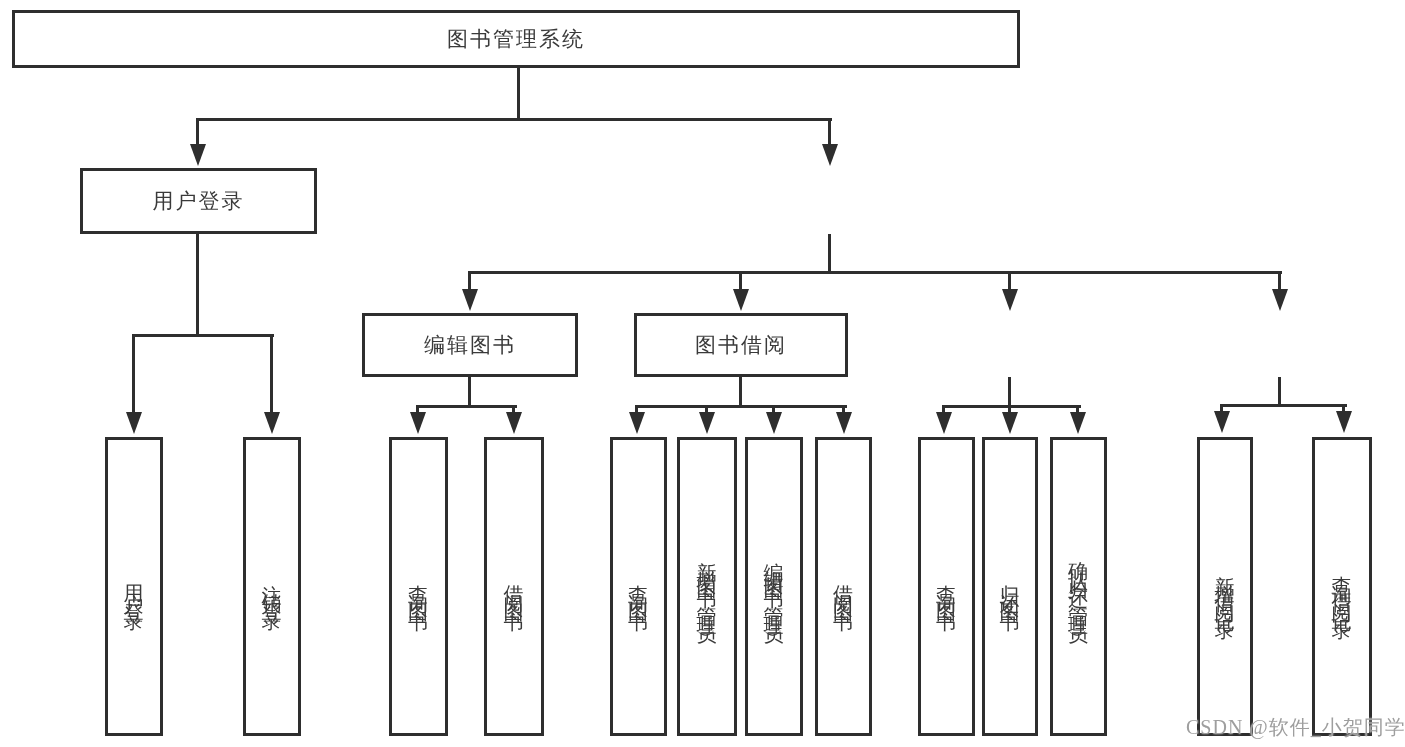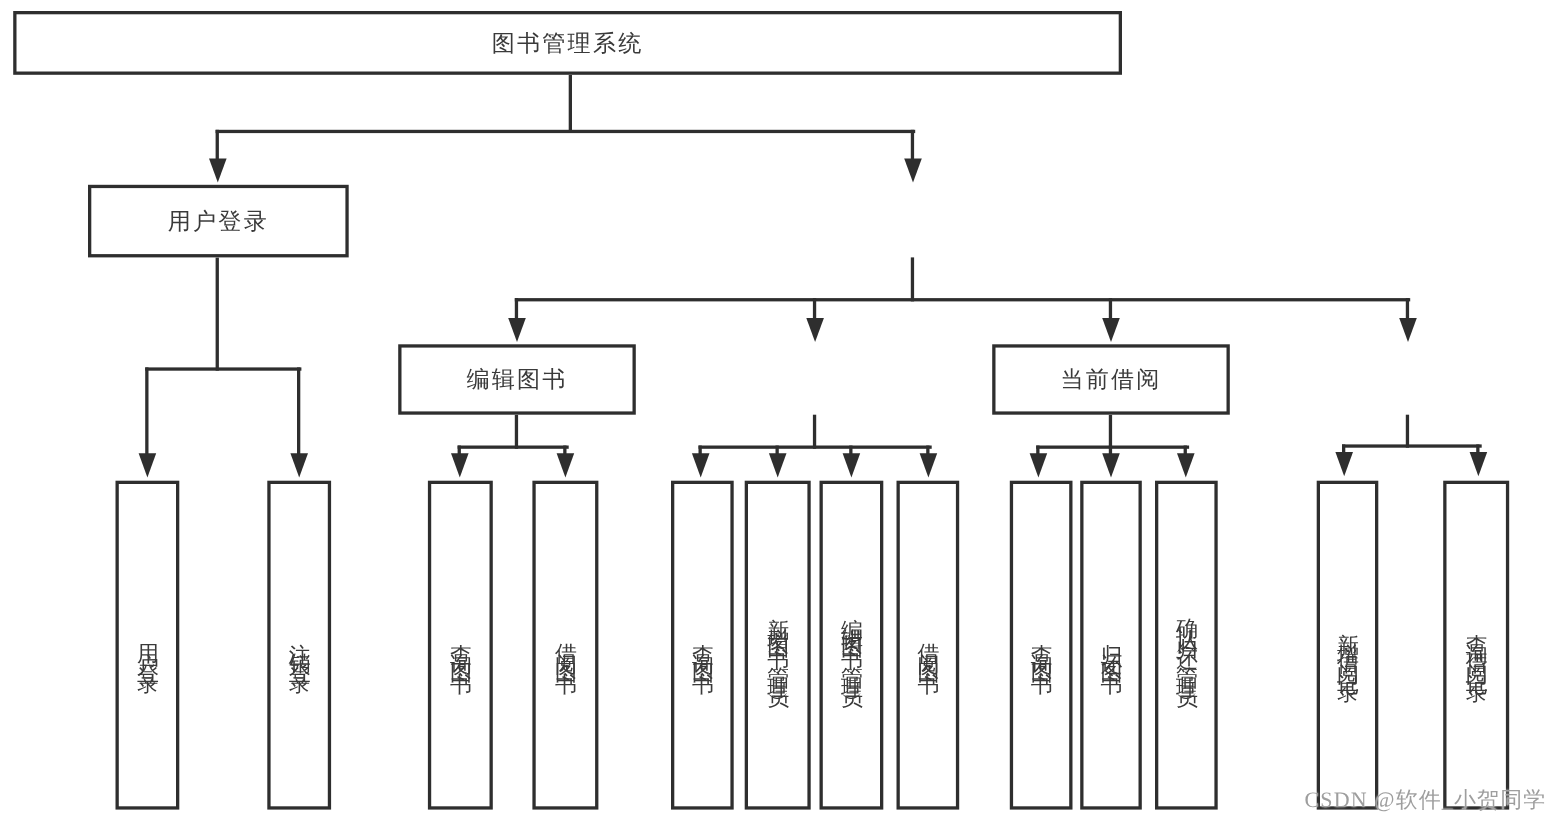--- a/index.html
+++ b/index.html
@@ -100,22 +100,22 @@
     <span class="lbl">图书管理系统</span>
   </div>
 
   <div class="box" style="left:80px;top:168px;width:237px;height:66px">
     <span class="lbl">用户登录</span>
   </div>
 
   <div class="box" style="left:362px;top:313px;width:216px;height:64px">
     <span class="lbl">编辑图书</span>
   </div>
-  <div class="box" style="left:902px;top:313px;width:216px;height:64px">
-    <span class="lbl">当前借阅</span>
+  <div class="box" style="left:634px;top:313px;width:214px;height:64px">
+    <span class="lbl">图书借阅</span>
   </div>
 
   <div class="box" style="left:105px;top:437px;width:58px;height:299px">
     <span class="vlbl">用户登录</span>
   </div>
   <div class="box" style="left:243px;top:437px;width:58px;height:299px">
     <span class="vlbl">注销登录</span>
   </div>
   <div class="box" style="left:389px;top:437px;width:59px;height:299px">
     <span class="vlbl">查询图书</span>

